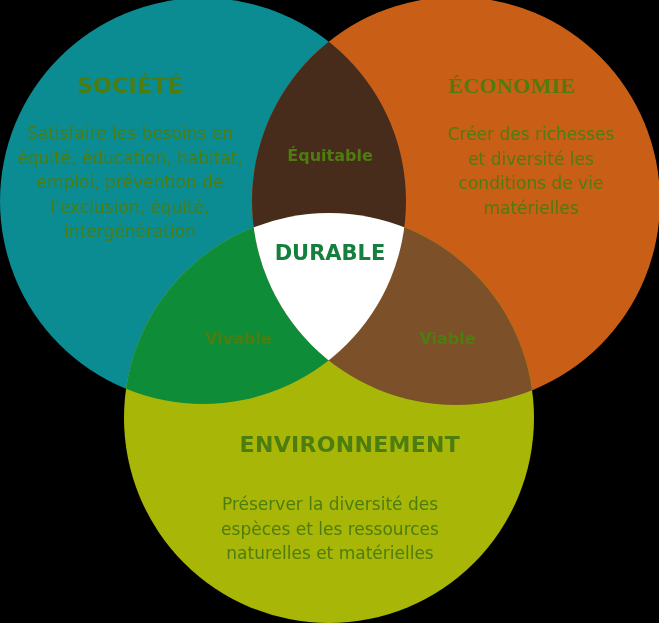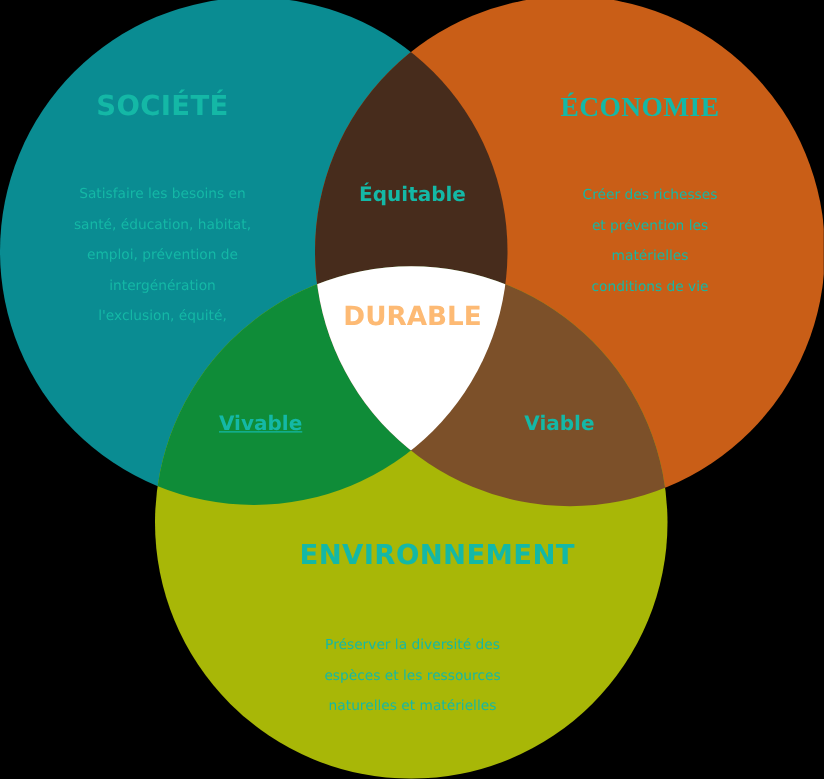--- a/index.html
+++ b/index.html
@@ -1,20 +1,20 @@
 <!DOCTYPE html>
 <html><head>
 <meta charset="utf-8">
 <style>
   html, body { margin: 0; padding: 0; background: #000; }
   body { width: 659px; height: 623px; position: relative; overflow: hidden; font-family: "DejaVu Sans", sans-serif; }
   svg.venn { position: absolute; left: 0; top: 0; }
-  .lbl { position: absolute; text-align: center; color: #14b8a6; white-space: nowrap; }
+  .lbl { position: absolute; text-align: center; color: #4d7c0f; white-space: nowrap; }
   .title { font-weight: bold; font-size: 22px; letter-spacing: 0.3px; }
-  .desc { font-size: 11px; line-height: 24.5px; margin-top: 22px; }
+  .desc { font-size: 17px; line-height: 24.5px; }
   .inter { font-weight: bold; font-size: 16px; }
   .desc div { display: block; }
 </style>
 </head>
 <body>
 
 <svg class="venn" width="659" height="623" viewBox="0 0 659 623">
   <defs>
     <clipPath id="cA">
         <circle cx="203" cy="201" r="203"></circle>
@@ -40,37 +40,37 @@
   <g clip-path="url(#cA)">
     <g clip-path="url(#cB)">
       <circle cx="329" cy="418" r="205" fill="#ffffff"></circle>
     </g>
   </g>
 </svg>
 
 <div class="lbl title" style="left:30px; top:73px; width:200px;">SOCIÉTÉ</div>
 <div class="lbl desc" style="left:10px; top:121px; width:240px;">
   <div>Satisfaire les besoins en</div>
-  <div>santé, éducation, habitat,</div>
+  <div>équité, éducation, habitat,</div>
   <div>emploi, prévention de</div>
+  <div>l'exclusion, équité,</div>
   <div>intergénération</div>
-  <div>l'exclusion, équité,</div>
 </div>
 
 <div class="lbl title" style="left:412px; top:73px; width:200px;font-family:Liberation Serif, serif;">ÉCONOMIE</div>
-<div class="lbl desc" style="left:420px; top:122px; width:200px;">
+<div class="lbl desc" style="left:431px; top:122px; width:200px;">
   <div>Créer des richesses</div>
-  <div>et prévention les</div>
+  <div>et diversité les</div>
+  <div>conditions de vie</div>
   <div>matérielles</div>
-  <div>conditions de vie</div>
 </div>
 
 <div class="lbl title" style="left:200px; top:432px; width:260px;text-align:right;">ENVIRONNEMENT</div>
-<div class="lbl desc" style="left:190px; top:482px; width:280px;">
+<div class="lbl desc" style="left:190px; top:492px; width:280px;">
   <div>Préserver la diversité des</div>
   <div>espèces et les ressources</div>
   <div>naturelles et matérielles</div>
 </div>
 
 <div class="lbl inter" style="left:260px; top:146px; width:140px;">Équitable</div>
-<div class="lbl inter" style="left:141px; top:329px; width:135px;text-decoration:underline;">Vivable</div>
+<div class="lbl inter" style="left:171px; top:329px; width:135px;">Vivable</div>
 <div class="lbl inter" style="left:380px; top:329px; width:135px;">Viable</div>
-<div class="lbl inter" style="left:255px; top:241px; width:150px; color:#fdba74; font-size:21px;">DURABLE</div>
+<div class="lbl inter" style="left:255px; top:241px; width:150px; color:#15803d; font-size:21px;">DURABLE</div>
 
 </body></html>

